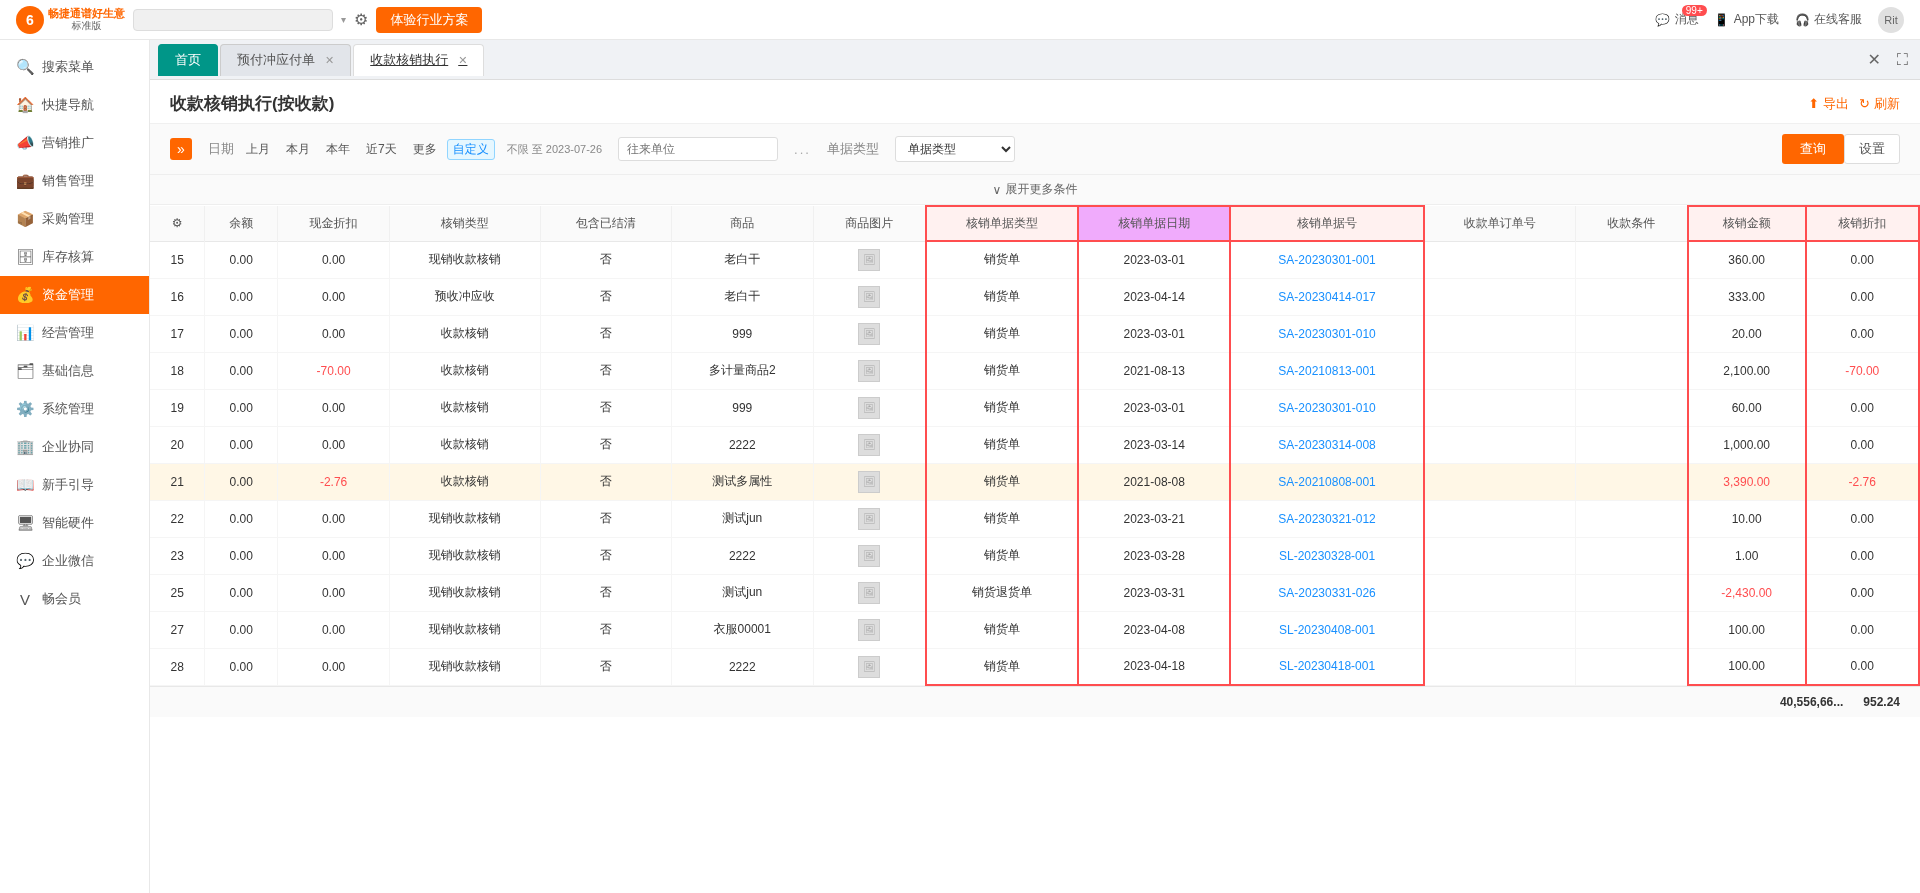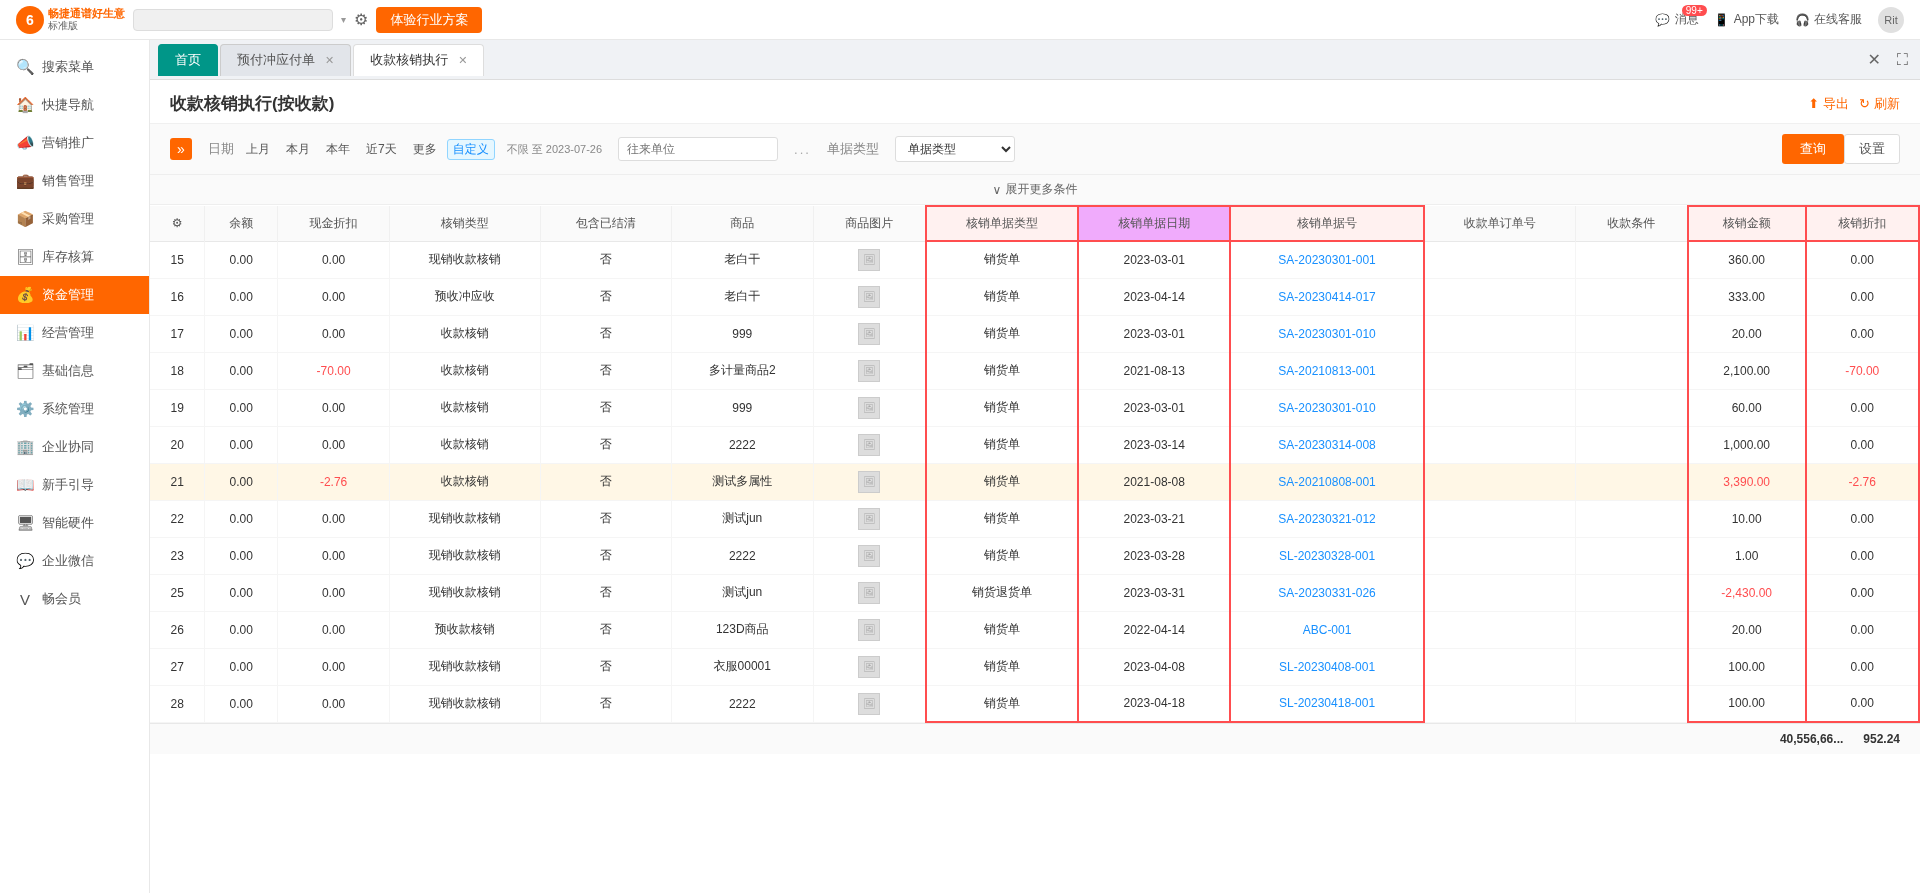--- a/index.html
+++ b/index.html
@@ -11,21 +11,21 @@
       background: #fff;
       display: flex;
       align-items: center;
       padding: 0 16px;
       border-bottom: 1px solid #e8e8e8;
       gap: 12px;
     }
     .top-bar-left { display: flex; align-items: center; gap: 8px; flex: 1; }
     .top-bar-brand { display: flex; align-items: center; gap: 4px; }
     .brand-icon { width: 28px; height: 28px; background: #ff6600; border-radius: 50%; display: flex; align-items: center; justify-content: center; color: #fff; font-weight: bold; font-size: 14px; }
-    .brand-text { font-size: 12px; color: #666; }
+    .brand-text { font-size: 12px; color: #666; text-align: center; }
     .url-bar { background: #f0f0f0; border: 1px solid #ddd; border-radius: 4px; padding: 3px 10px; font-size: 12px; color: #999; width: 200px; }
     .chevron-down { color: #999; font-size: 10px; }
     .gear-btn { color: #666; font-size: 16px; cursor: pointer; }
     .industry-btn { background: #ff6600; color: #fff; border: none; padding: 4px 14px; border-radius: 4px; font-size: 13px; cursor: pointer; }
     .top-bar-right { display: flex; align-items: center; gap: 16px; }
     .msg-btn { display: flex; align-items: center; gap: 4px; font-size: 12px; color: #555; cursor: pointer; position: relative; }
     .badge { background: #ff4d4f; color: #fff; border-radius: 10px; padding: 0 4px; font-size: 10px; position: absolute; top: -6px; right: -8px; margin-left: 29px; }
     .top-action { display: flex; align-items: center; gap: 4px; font-size: 12px; color: #555; cursor: pointer; }
     .user-avatar { width: 26px; height: 26px; background: #e0e0e0; border-radius: 50%; display: flex; align-items: center; justify-content: center; font-size: 11px; color: #666; }
 
@@ -74,21 +74,21 @@
       align-items: center;
       gap: 6px;
       cursor: pointer;
       font-size: 13px;
       color: #555;
       border-radius: 4px 4px 0 0;
       background: #e2e5ea;
       border: 1px solid #ccc;
       border-bottom: none;
     }
-    .tab.active { background: #fff; color: #333; border-color: #ddd; }
+    .tab.active { background: #fff; color: #333; border-color: #ddd; text-decoration: underline; }
     .tab-home { background: #009688; color: #fff; border-color: #009688; }
     .tab-close { color: #999; font-size: 11px; margin-left: 4px; }
     .tab-bar-actions { margin-left: auto; display: flex; gap: 8px; }
     .tab-bar-btn { background: none; border: none; color: #666; cursor: pointer; font-size: 16px; padding: 4px; }
 
     
     .page-content { flex: 1; overflow: auto; background: #fff; margin: 0; }
     .page-header {
       padding: 12px 20px 8px 20px;
       display: flex;
@@ -583,38 +583,20 @@
                 </td>
     <td style="border-left:2px solid #ff4d4f;border-right:2px solid #ff4d4f;">销货退货单</td>
     <td style="border-left:2px solid #ff4d4f;border-right:2px solid #ff4d4f;">2023-03-31</td>
     <td style="border-left:2px solid #ff4d4f;border-right:2px solid #ff4d4f;"><a class="link-cell">SA-20230331-026</a></td>
     <td></td>
     <td></td>
     <td style="border-left:2px solid #ff4d4f;border-right:2px solid #ff4d4f;color:#ff4d4f;">-2,430.00</td>
     <td style="border-left:2px solid #ff4d4f;border-right:2px solid #ff4d4f;">0.00</td>
   </tr>
               <tr>
-    <td>26</td>
-    <td>0.00</td>
-    <td style="">0.00</td>
-    <td>预收款核销</td>
-    <td>否</td>
-    <td>123D商品</td>
-    <td>
-                  <div style="width:22px;height:22px;background:#ddd;border:1px solid #ccc;margin:0 auto;display:flex;align-items:center;justify-content:center;font-size:10px;color:#aaa;">🖼</div>
-                </td>
-    <td style="border-left:2px solid #ff4d4f;border-right:2px solid #ff4d4f;">销货单</td>
-    <td style="border-left:2px solid #ff4d4f;border-right:2px solid #ff4d4f;">2022-04-14</td>
-    <td style="border-left:2px solid #ff4d4f;border-right:2px solid #ff4d4f;"><a class="link-cell">ABC-001</a></td>
-    <td></td>
-    <td></td>
-    <td style="border-left:2px solid #ff4d4f;border-right:2px solid #ff4d4f;">20.00</td>
-    <td style="border-left:2px solid #ff4d4f;border-right:2px solid #ff4d4f;">0.00</td>
-  </tr>
-              <tr>
     <td>27</td>
     <td>0.00</td>
     <td style="">0.00</td>
     <td>现销收款核销</td>
     <td>否</td>
     <td>衣服00001</td>
     <td>
                   <div style="width:22px;height:22px;background:#ddd;border:1px solid #ccc;margin:0 auto;display:flex;align-items:center;justify-content:center;font-size:10px;color:#aaa;">🖼</div>
                 </td>
     <td style="border-left:2px solid #ff4d4f;border-right:2px solid #ff4d4f;">销货单</td>

